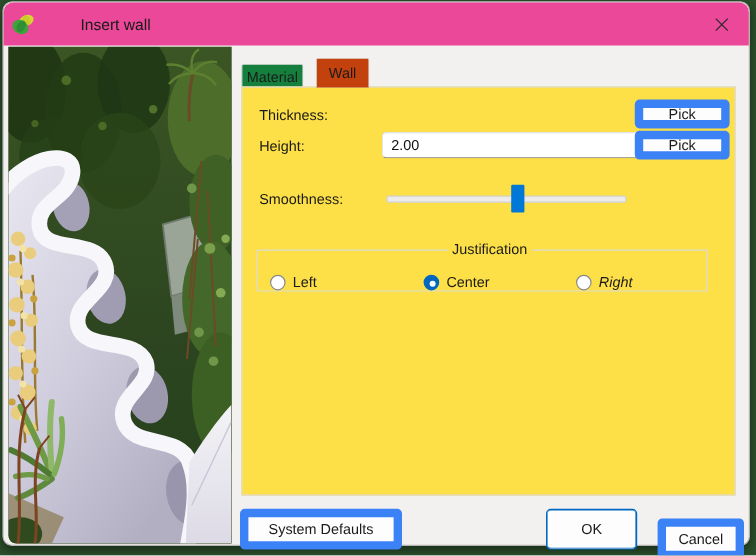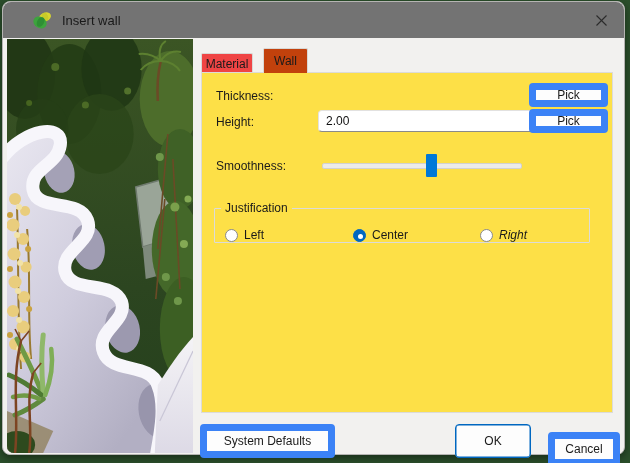--- a/index.html
+++ b/index.html
@@ -7,52 +7,52 @@
     position:relative;width:630px;height:463px;background:#2b4f2b;
     font-family:"Liberation Sans",sans-serif;overflow:hidden;
   }
   .dialog{
     position:absolute;left:2px;top:1px;width:621px;height:452px;
     background:#f2f1ef;border:1px solid #b5b4b2;border-radius:8px;
     box-shadow:0 3px 8px rgba(0,0,0,.45);
   }
   
   .titlebar{position:absolute;left:0;top:0;right:0;height:36px;display:flex;align-items:center;
-    padding-left:28px;background:#737373;border-radius:8px 8px 0 0;}
+    padding-left:5px;background:#ec4899;border-radius:8px 8px 0 0;gap:28px;}
   .app-icon{width:22px;height:22px;margin-right:9px;}
   .title{font-size:13px;color:#191919;}
   .close-btn{position:absolute;right:10px;top:5px;width:26px;height:26px;display:flex;
     align-items:center;justify-content:center;cursor:default;border-radius:4px;}
   
   .photo{position:absolute;left:4px;top:37px;width:186px;height:414px;
     border-radius:0 0 0 7px;overflow:hidden;background:#314f22;}
   .photo svg{display:block;}
   
   .tab{position:absolute;font-size:12px;color:#1a1a1a;display:flex;align-items:center;
     justify-content:center;box-sizing:border-box;}
-  .tab-material{left:198px;top:51px;width:52px;height:20px;background:#ef4444;
+  .tab-material{left:198px;top:51px;width:52px;height:20px;background:#15803d;
     border:1px solid #d9d8d5;border-bottom:none;border-radius:2px 2px 0 0;}
   .tab-wall{left:260px;top:46px;width:45px;height:25px;background:#c2410c;
     border:1px solid #d9d8d5;border-bottom:none;border-radius:2px 2px 0 0;z-index:3;}
   .tabpage{position:absolute;left:198px;top:70px;width:412px;height:341px;
     background:#fde047;border:1px solid #dcdbd8;box-sizing:border-box;z-index:2;}
   .fldlabel{position:absolute;font-size:12px;color:#1a1a1a;}
   .textbox{position:absolute;width:203px;height:20px;background:#ffffff;
     border:1px solid #e2e1e0;border-bottom:1px solid #8a8a8a;border-radius:4px;
     font-family:"Liberation Sans",sans-serif;font-size:12px;color:#111;padding:0 7px;box-sizing:content-box;}
   .btn{position:absolute;background:#fdfdfd;border:7px solid #3b82f6;border-radius:4px;
     font-family:"Liberation Sans",sans-serif;font-size:12px;color:#1a1a1a;
     display:flex;align-items:center;justify-content:center;}
   .pick1{left:327px;top:10px;width:79px;height:24px;}
   .pick2{left:327px;top:36px;width:79px;height:24px;}
   .slider-track{position:absolute;left:120px;top:90px;width:198px;height:4px;
     background:#ecebe9;border:1px solid #d2d1cf;border-radius:2px;}
   .slider-thumb{position:absolute;top:-10px;width:11px;height:23px;background:#0078d7;border-radius:1px;}
   .groupbox{position:absolute;left:12px;top:128px;width:374px;height:40px;margin:0;
-    border:1px solid #dcdbd8;border-radius:1px;padding:0;}
+    border:1px solid #dcdbd8;border-radius:1px;padding:0;text-align:center;}
   .groupbox legend{font-size:12px;color:#1a1a1a;margin-left:6px;padding:0 4px;}
   .radio-option{position:absolute;top:12px;display:flex;align-items:center;gap:6px;height:16px;}
   .radio-dot{width:13px;height:13px;border-radius:50%;background:#fff;border:1px solid #8a8a8a;
     box-sizing:border-box;position:relative;flex:0 0 auto;}
   .radio-dot.sel{background:#0067c0;border:1px solid #0067c0;}
   .radio-dot.sel::after{content:"";position:absolute;left:4px;top:4px;width:5px;height:5px;
     border-radius:50%;background:#fff;}
   .radio-label{font-size:12px;color:#1a1a1a;}
   .footer-btn{height:34px;}
   .sysdef{left:197px;top:422px;width:135px;}

